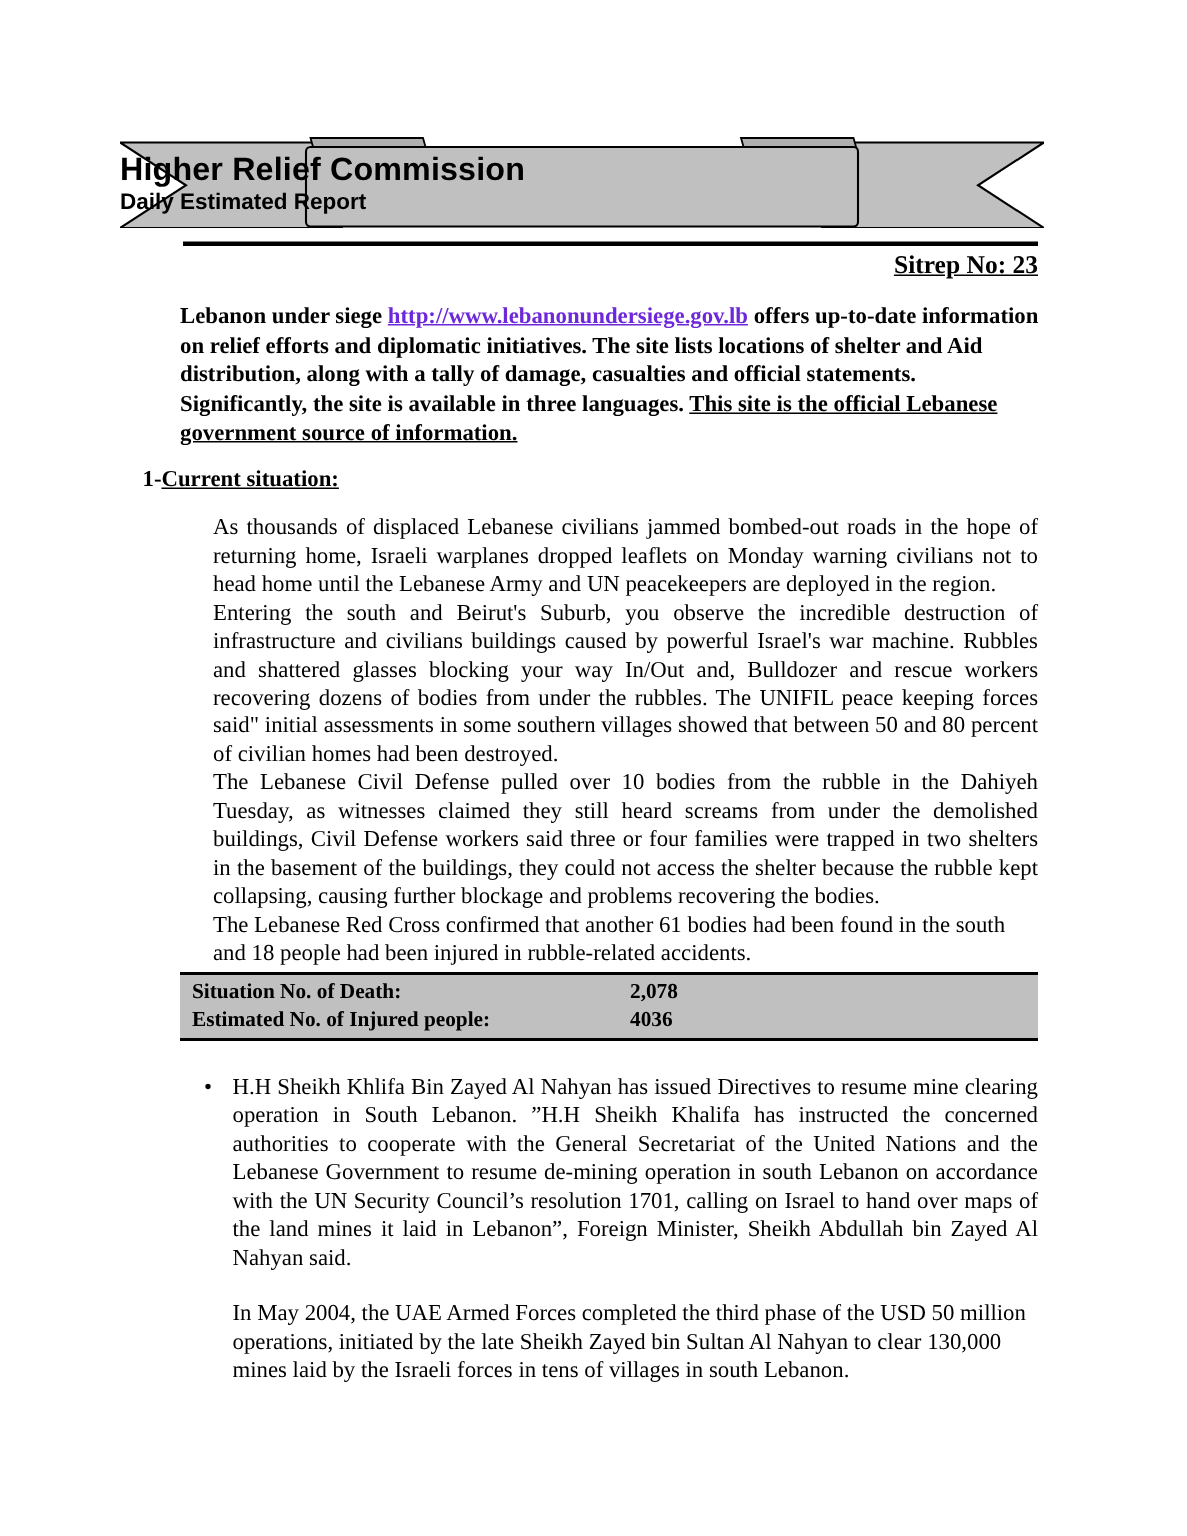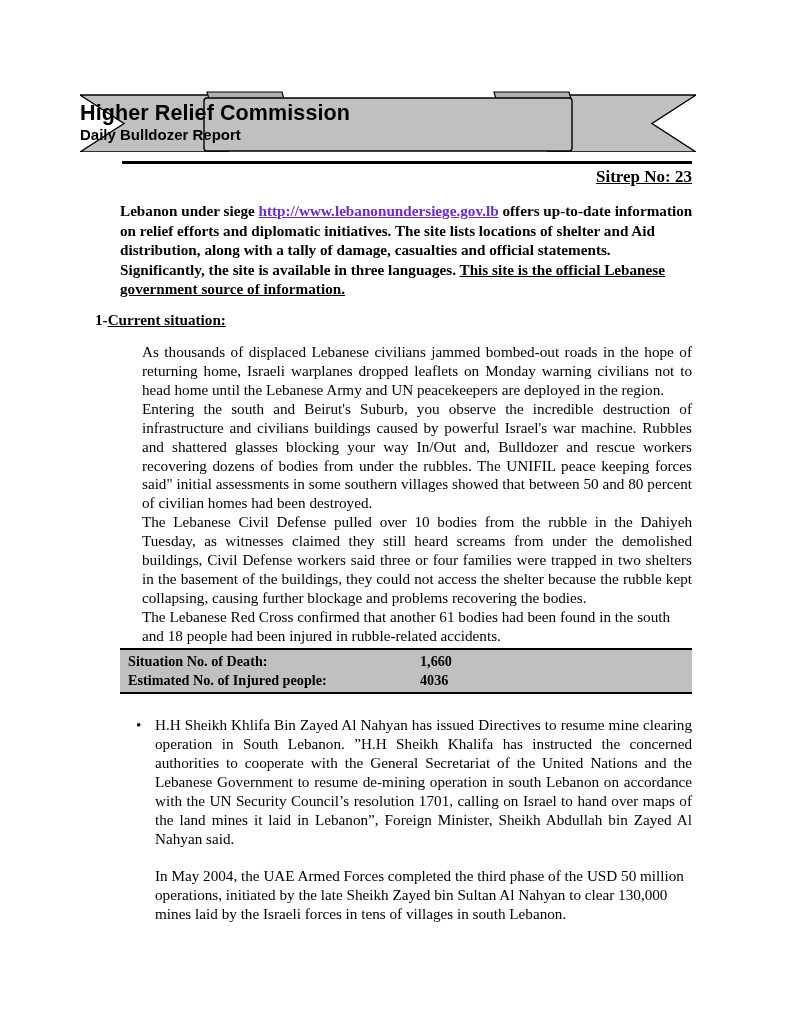--- a/index.html
+++ b/index.html
@@ -198,21 +198,21 @@
 
       <polygon points="616,5 468,5 468,62 616,62 572,33.5" fill="#c0c0c0" stroke="#000000" stroke-width="1.4"></polygon>
 
       <polygon points="127,2 202,2 204,9 129,9" fill="#b0b0b0" stroke="#000000" stroke-width="1.2"></polygon>
       <polygon points="414,2 489,2 491,9 416,9" fill="#b0b0b0" stroke="#000000" stroke-width="1.2"></polygon>
 
       <rect x="124" y="8" width="368" height="53" rx="3" ry="3" fill="#c0c0c0" stroke="#000000" stroke-width="1.4"></rect>
     </svg>
     <div class="banner-text">
       <div class="banner-title">Higher Relief Commission</div>
-      <div class="banner-sub">Daily Bulldozer Report</div>
+      <div class="banner-sub">Daily Estimated Report</div>
     </div>
   </div>
 
   <div class="head-rule"></div>
 
   <div class="meta">
     <div>Sitrep No: 23</div>
   </div>
 
   <div class="intro">
@@ -227,21 +227,21 @@
     <p>As thousands of displaced Lebanese civilians jammed bombed-out roads in the hope of returning home, Israeli warplanes dropped leaflets on Monday warning civilians not to head home until the Lebanese Army and UN peacekeepers are deployed in the region.</p>
     <p>Entering the south and Beirut's Suburb, you observe the incredible destruction of infrastructure and civilians buildings caused by powerful Israel's war machine. Rubbles and shattered glasses blocking your way In/Out and, Bulldozer and rescue workers recovering dozens of bodies from under the rubbles.  The UNIFIL peace keeping forces said" initial assessments in some southern villages showed that between 50 and 80 percent of civilian homes had been destroyed.</p>
     <p>The Lebanese Civil Defense pulled over 10 bodies from the rubble in the Dahiyeh Tuesday, as witnesses claimed they still heard screams from under the demolished buildings, Civil Defense workers said three or four families were trapped in two shelters in the basement of the buildings, they could not access the shelter because the rubble kept collapsing, causing further blockage and problems recovering the bodies.</p>
     <p class="last-nojust"> The Lebanese Red Cross confirmed that another 61 bodies had been found in the south and 18 people had been injured in rubble-related accidents.</p>
     <p class="last-nojust">The Cumulative figures of casualties are showing hereinafter.</p>
   </div>
 
   <div class="cas-table">
     <div class="cas-row">
       <span class="cas-label">Situation No. of Death:</span>
-      <span class="cas-value">1,660</span>
+      <span class="cas-value">2,078</span>
     </div>
     <div class="cas-row">
       <span class="cas-label">Estimated No. of Injured people:</span>
       <span class="cas-value">4036</span>
     </div>
   </div>
 
   <div class="bullets">
     <div class="bullet-item">
       <span class="bullet-marker">•</span>

